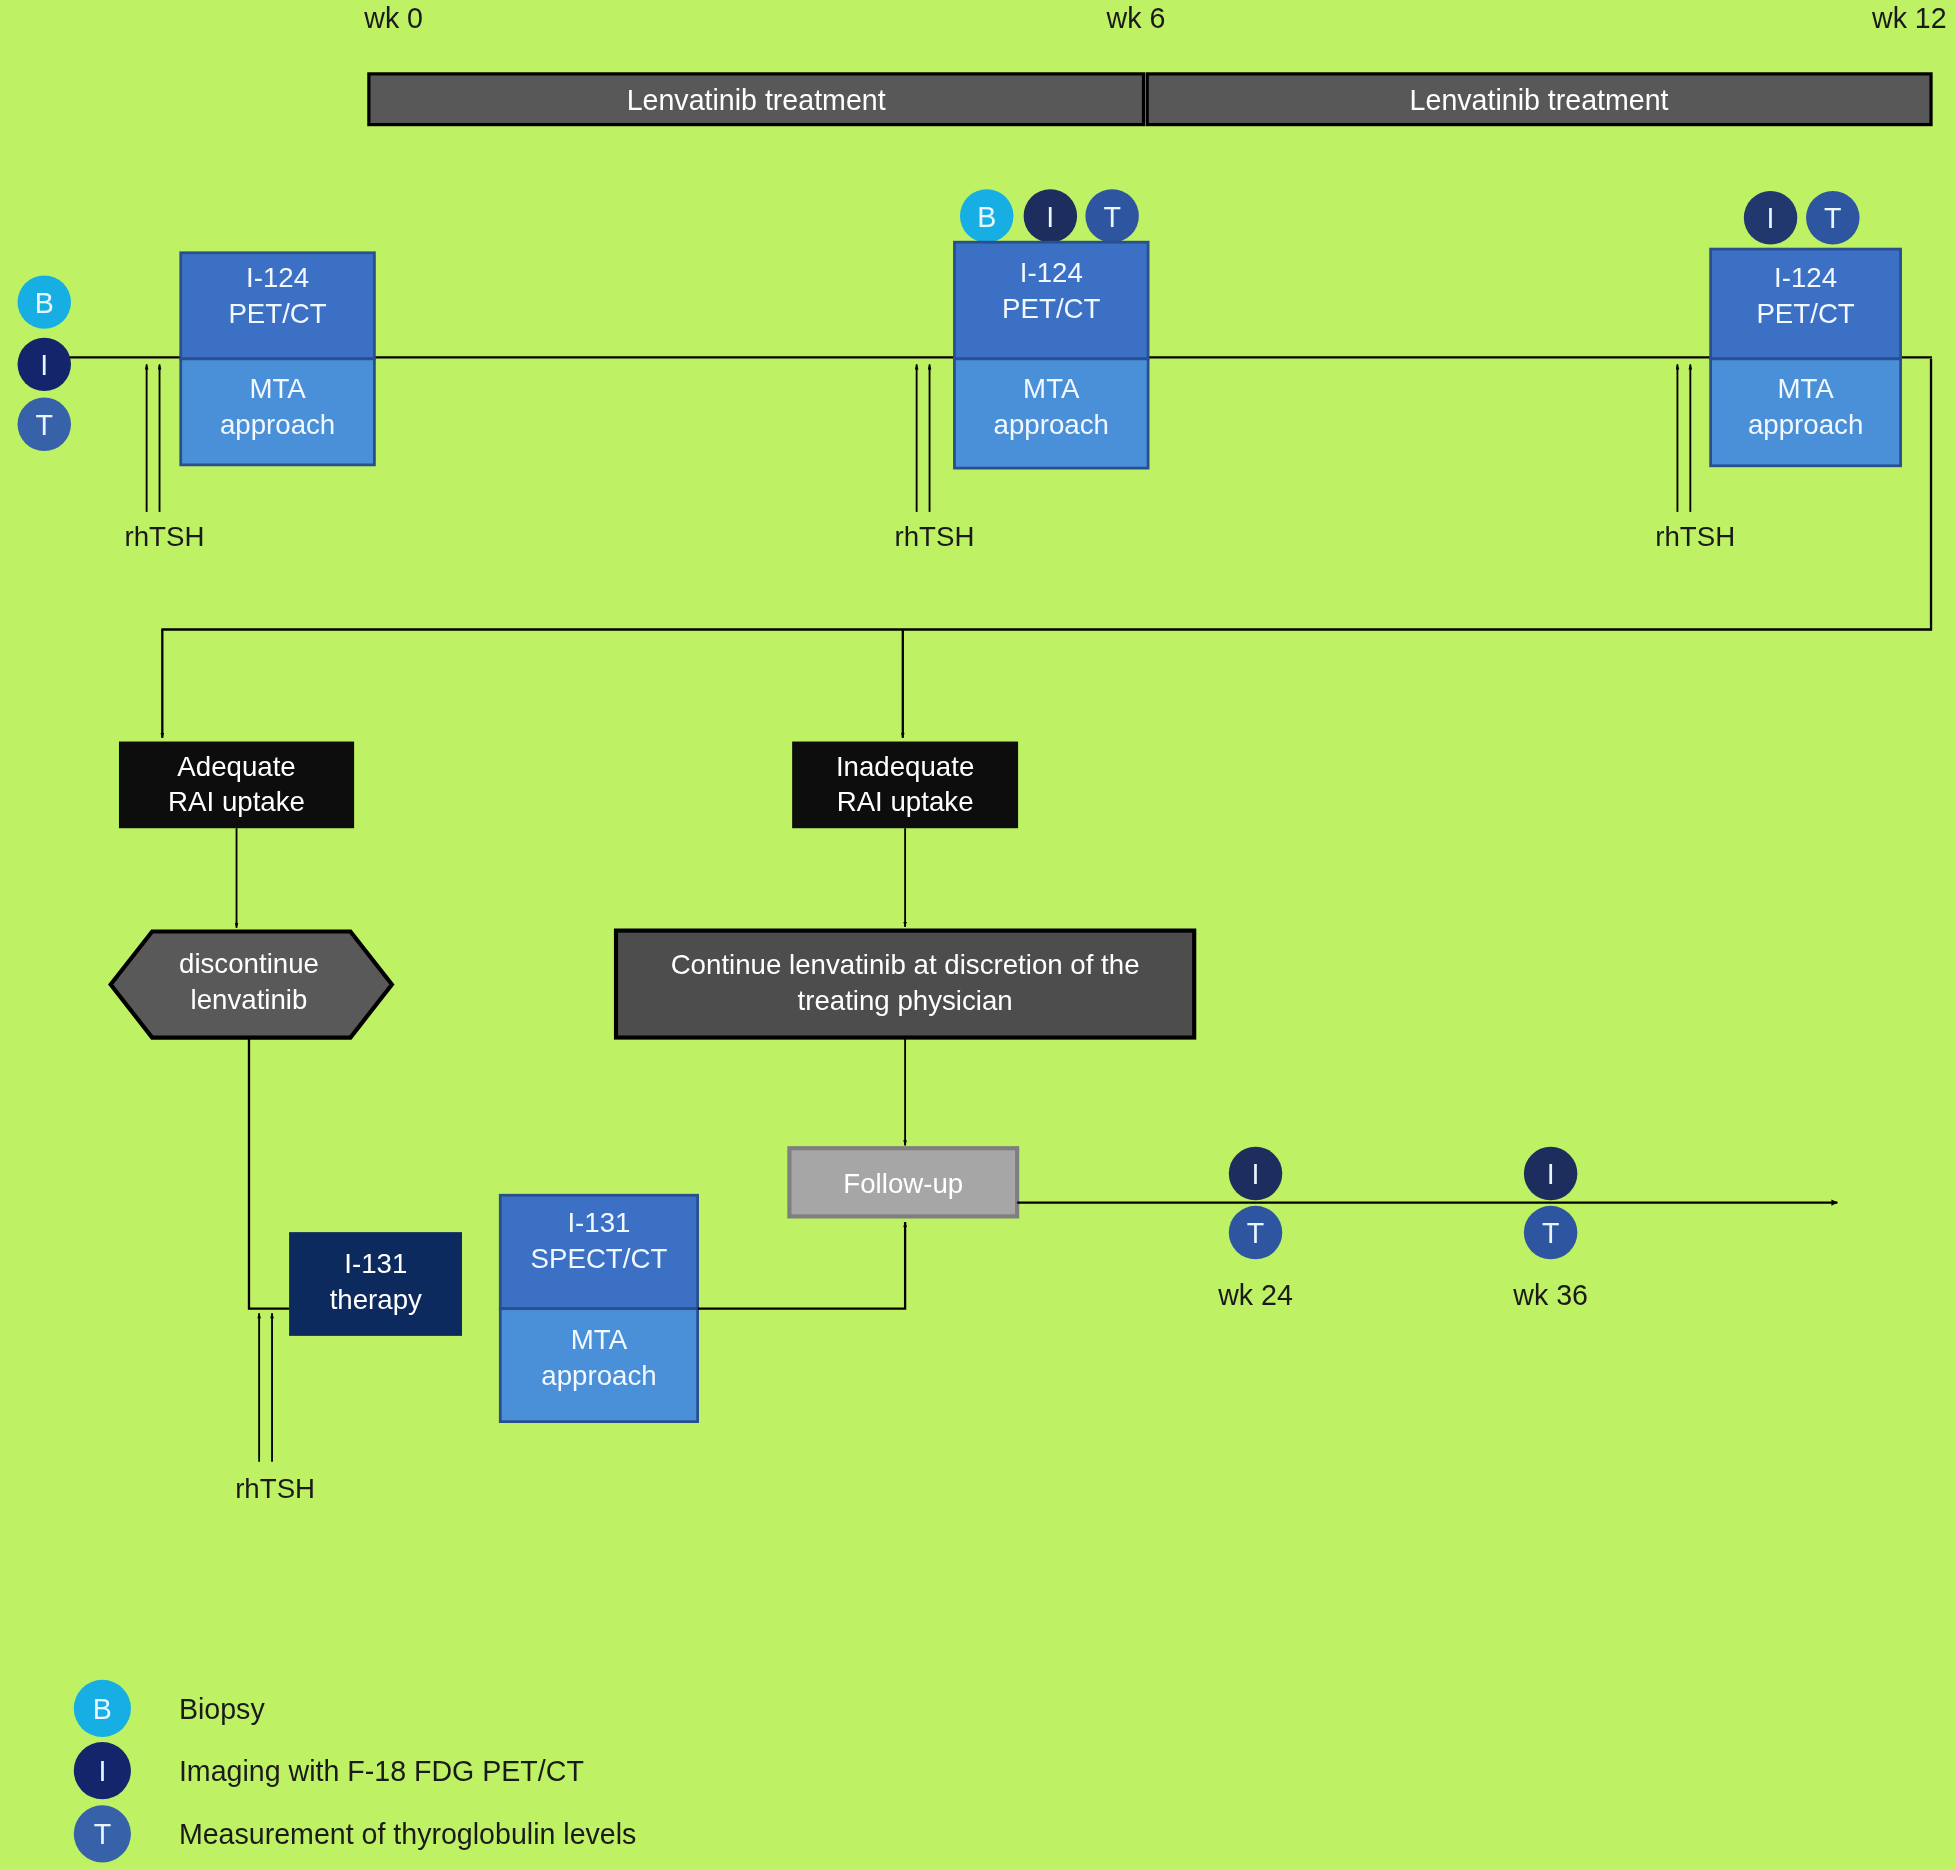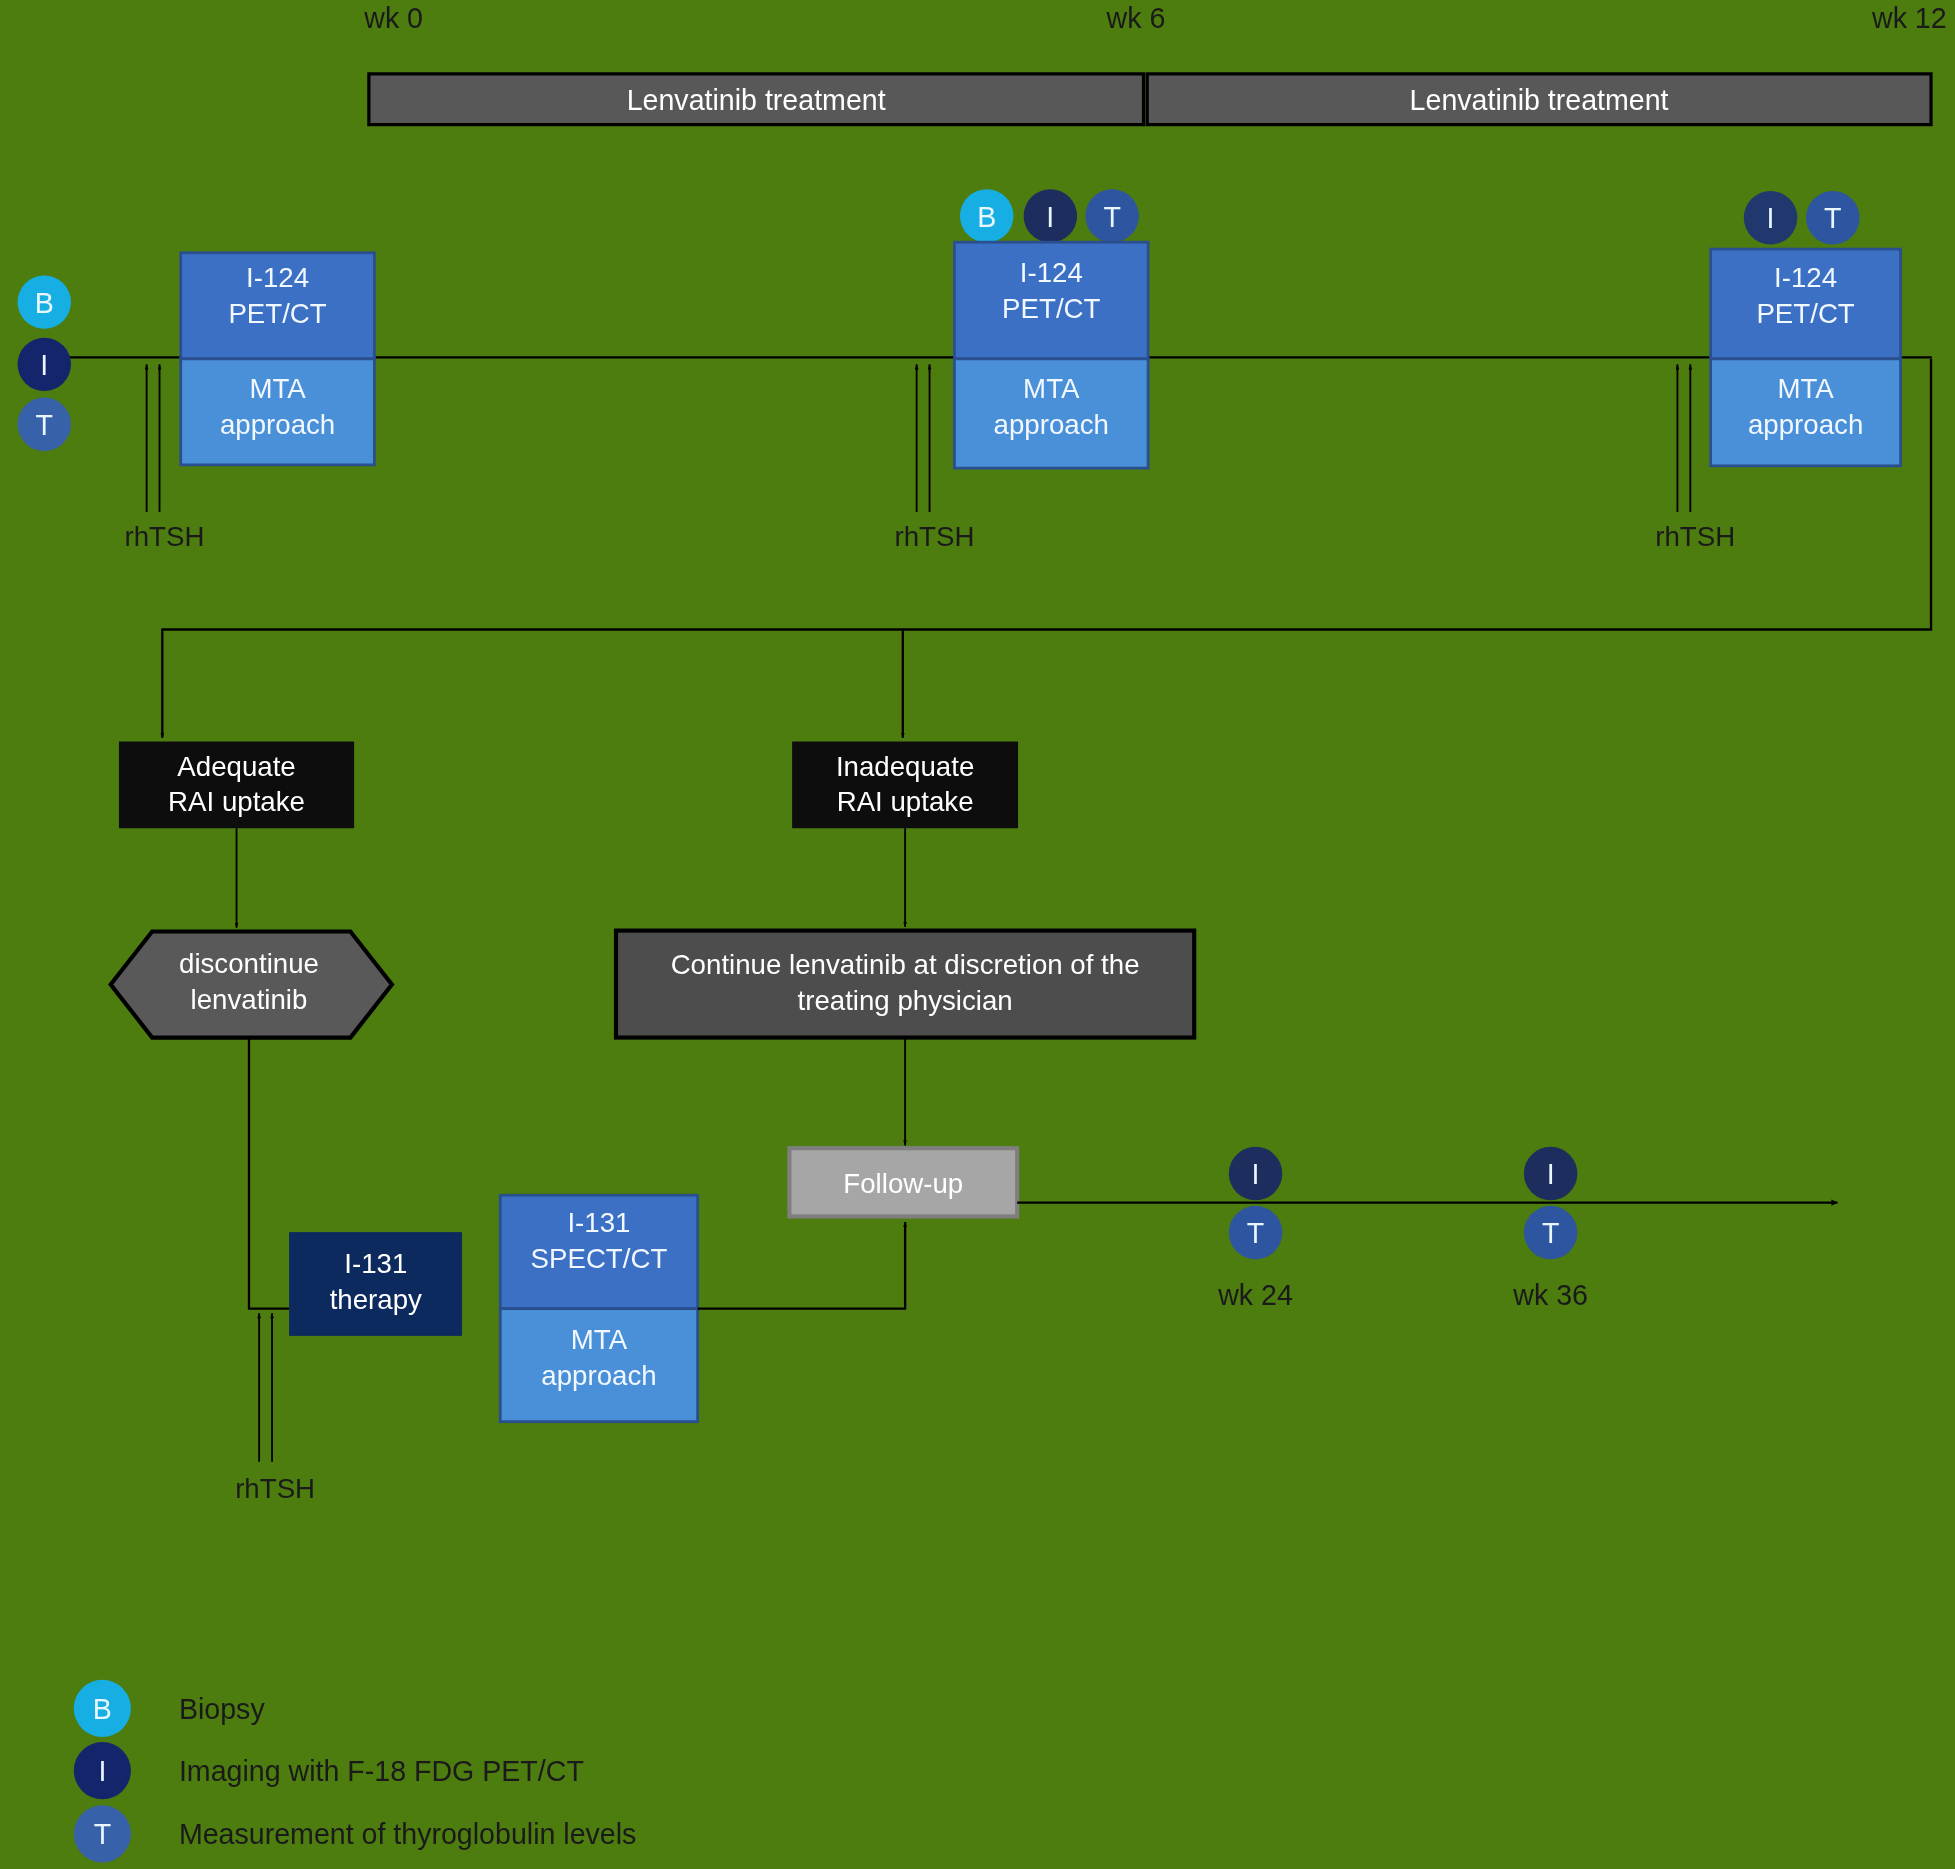--- a/index.html
+++ b/index.html
@@ -8,21 +8,21 @@
     padding: 0;
     background: #ffffff;
   }
   body {
     font-family: "Liberation Sans", sans-serif;
   }
   #root {
     position: relative;
     width: 1955px;
     height: 1869px;
-    background: #4d7c0f;
+    background: #bef264;
     overflow: hidden;
   }
   svg.diagram {
     position: absolute;
     top: 0;
     left: 0;
     width: 1955px;
     height: 1869px;
     display: block;
   }

